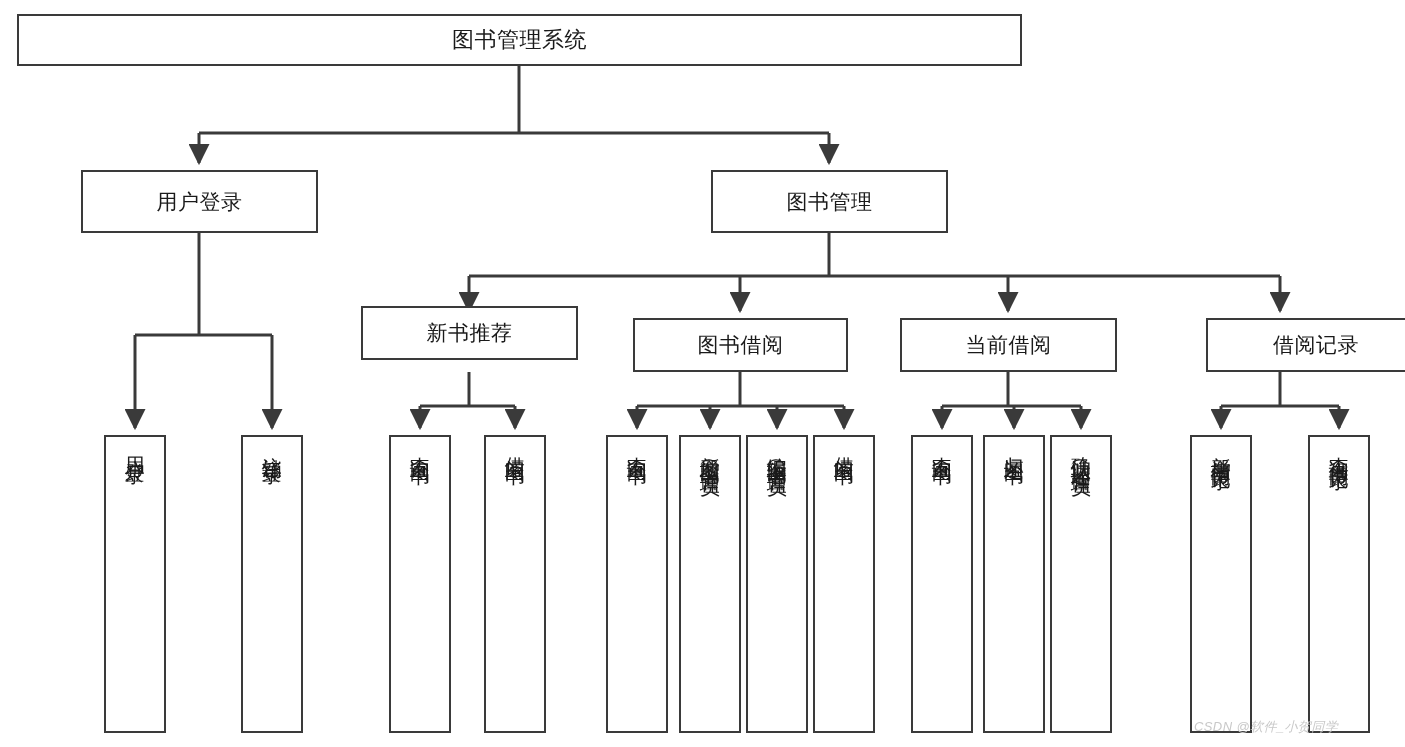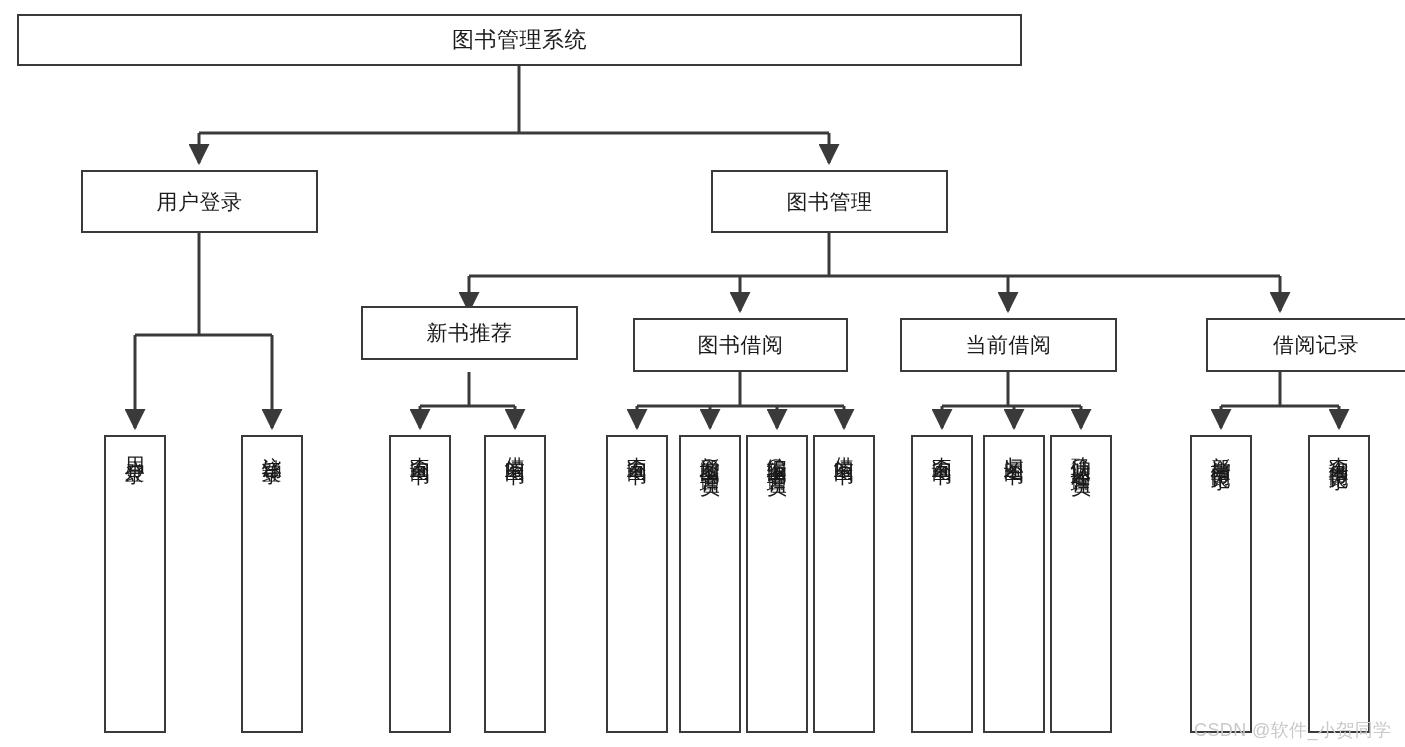--- a/index.html
+++ b/index.html
@@ -53,24 +53,25 @@
   .vlabel {
     writing-mode: vertical-rl;
     text-orientation: upright;
     letter-spacing: 3px;
     line-height: 1.02;
     white-space: nowrap;
     text-align: start;
   }
   .watermark {
     position: absolute;
-    font-size: 18px;
+    font-size: 13px;
     color: #c9c9c9;
     white-space: nowrap;
     letter-spacing: 0.4px;
+    font-style: italic;
   }
 </style>
 </head>
 <body>
 
 <div id="canvas">
 
   <svg id="edges" viewBox="0 0 1405 747" xmlns="http://www.w3.org/2000/svg">
     <defs>
       <marker id="arrow" viewBox="0 0 10 10" refX="9" refY="5" markerWidth="7" markerHeight="7" orient="auto-start-reverse">

